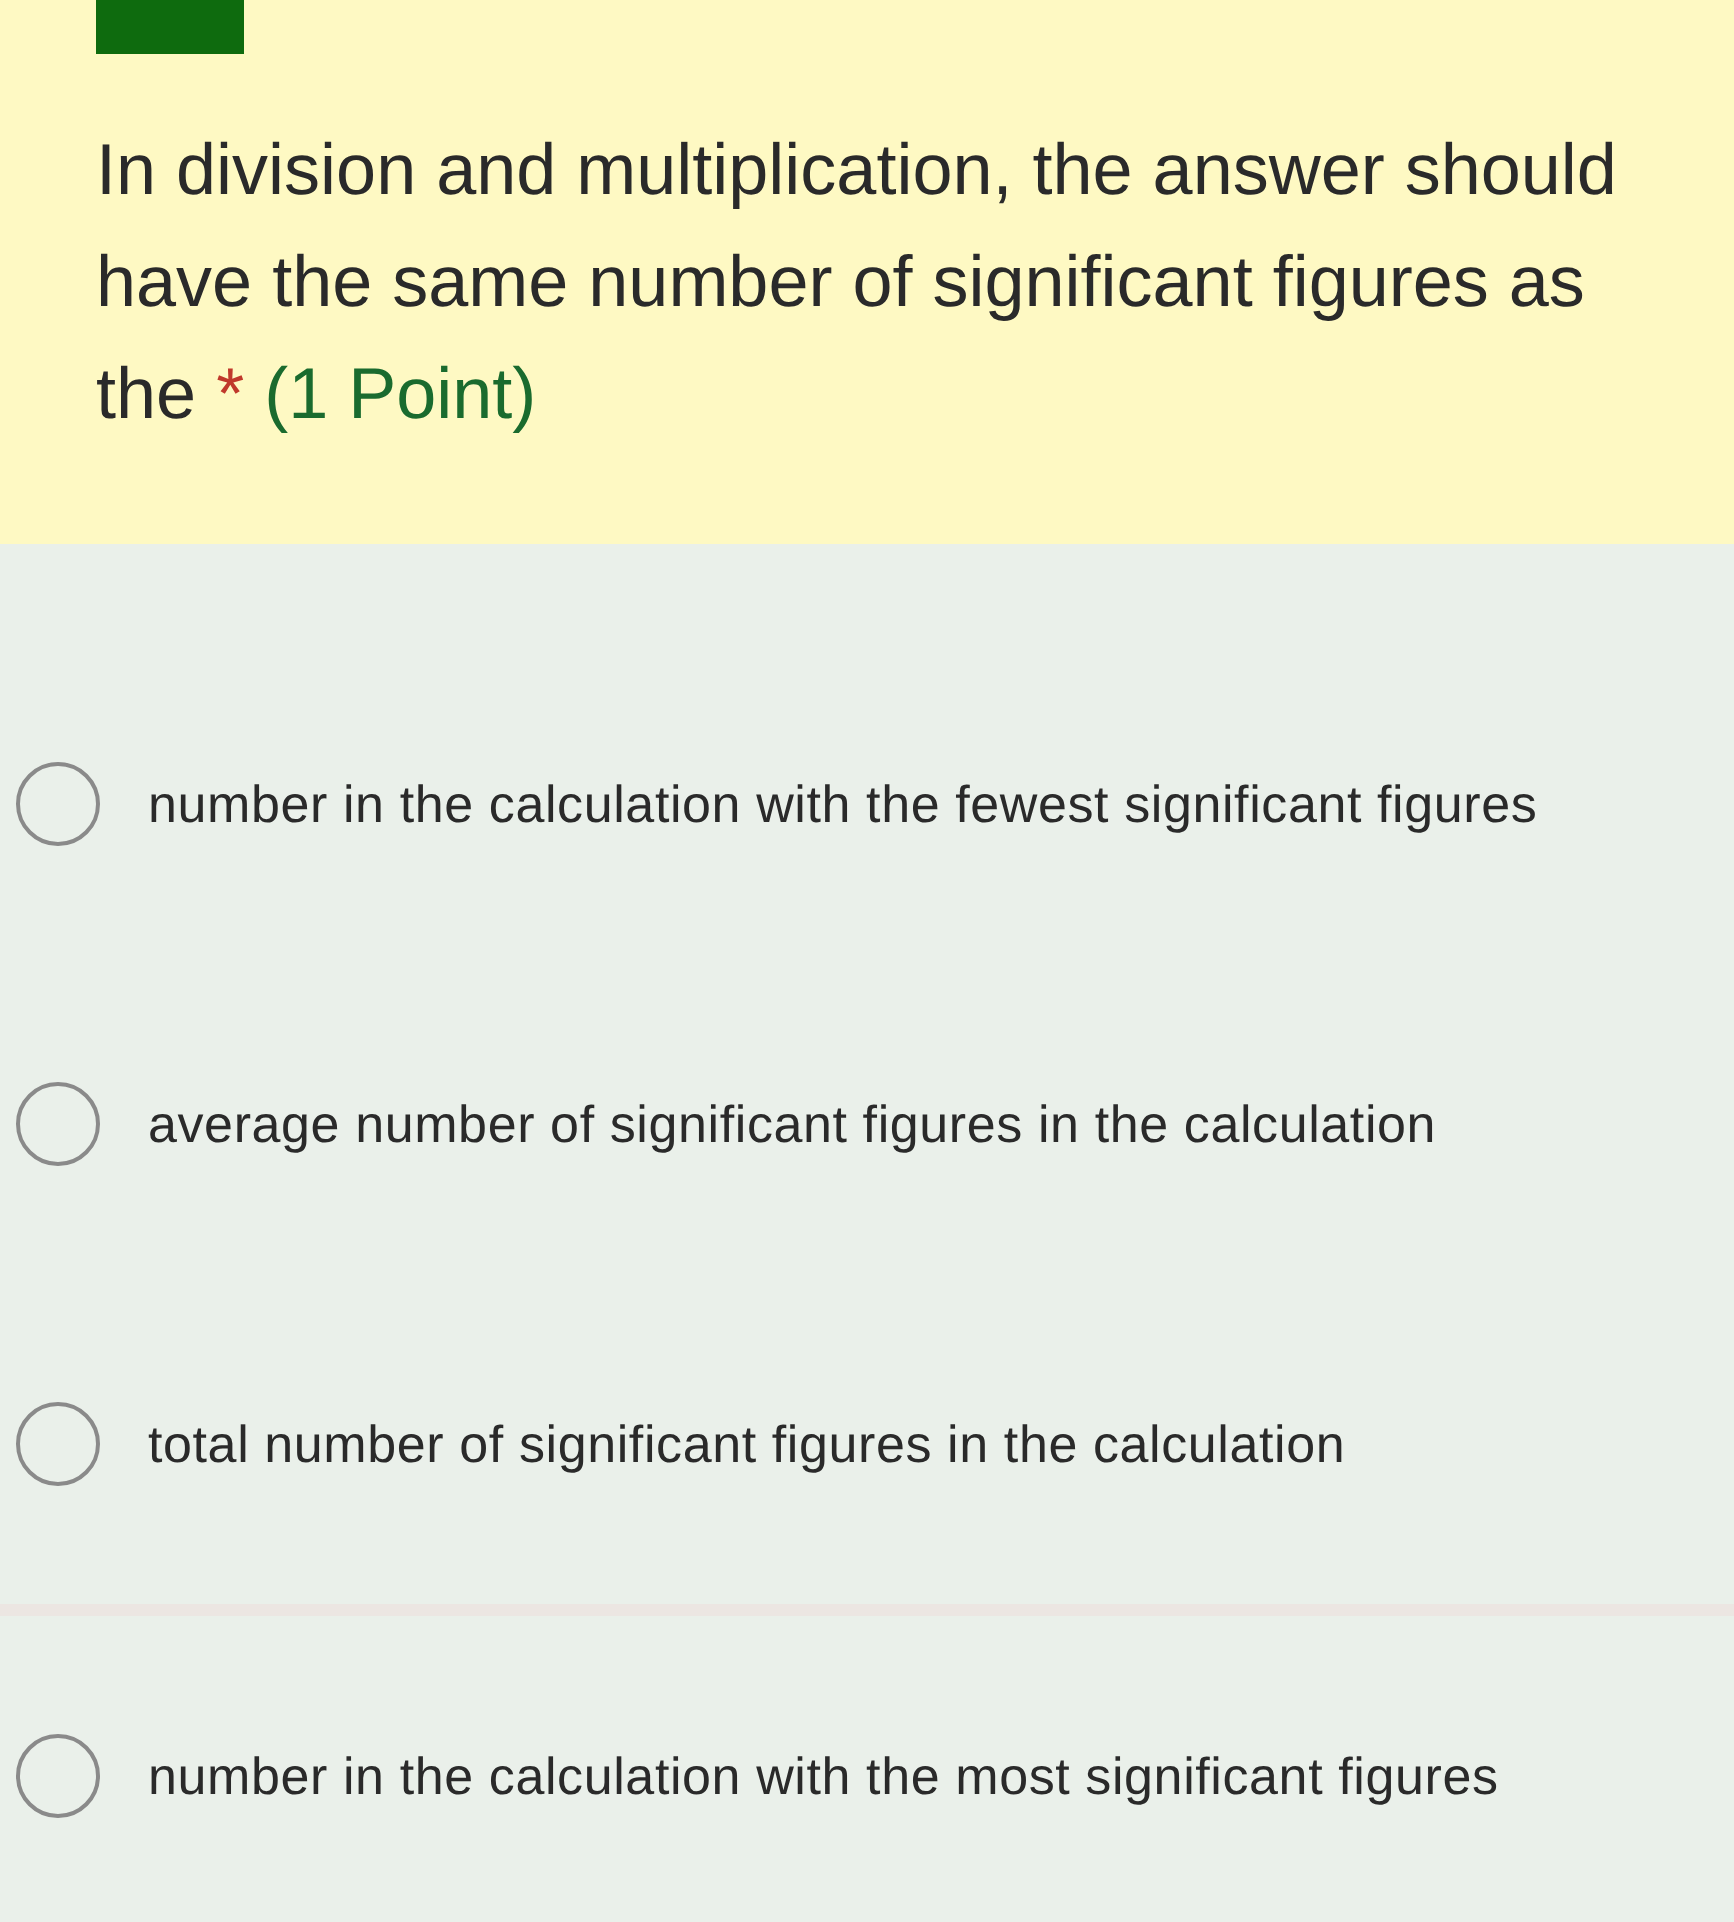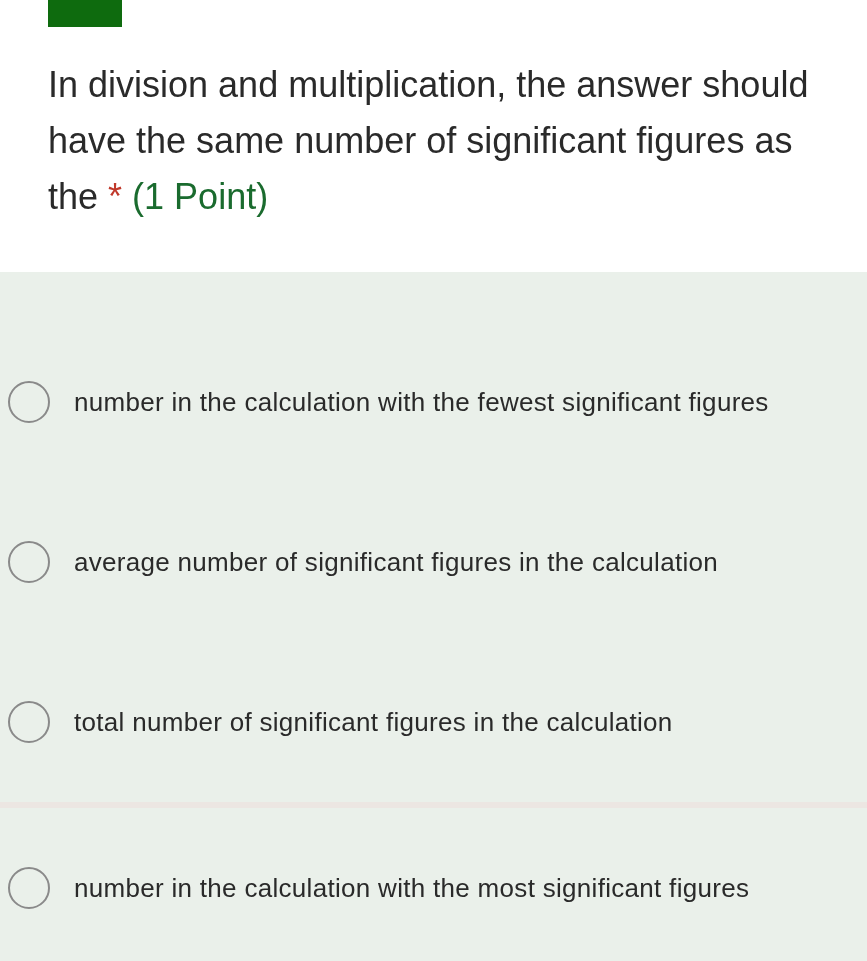--- a/index.html
+++ b/index.html
@@ -8,21 +8,21 @@
       box-sizing: border-box;
     }
     body {
       font-family: 'Segoe UI', Arial, sans-serif;
       background: #eaf0ea;
       width: 867px;
       height: 961px;
       overflow: hidden;
     }
     .question-header {
-      background: #ffffff;
+      background: #fef9c3;
       padding: 0 48px 48px 48px;
     }
     .question-number-badge {
       background: #0e6b0e;
       color: white;
       width: 74px;
       height: 27px;
       display: flex;
       align-items: flex-end;
       justify-content: center;

